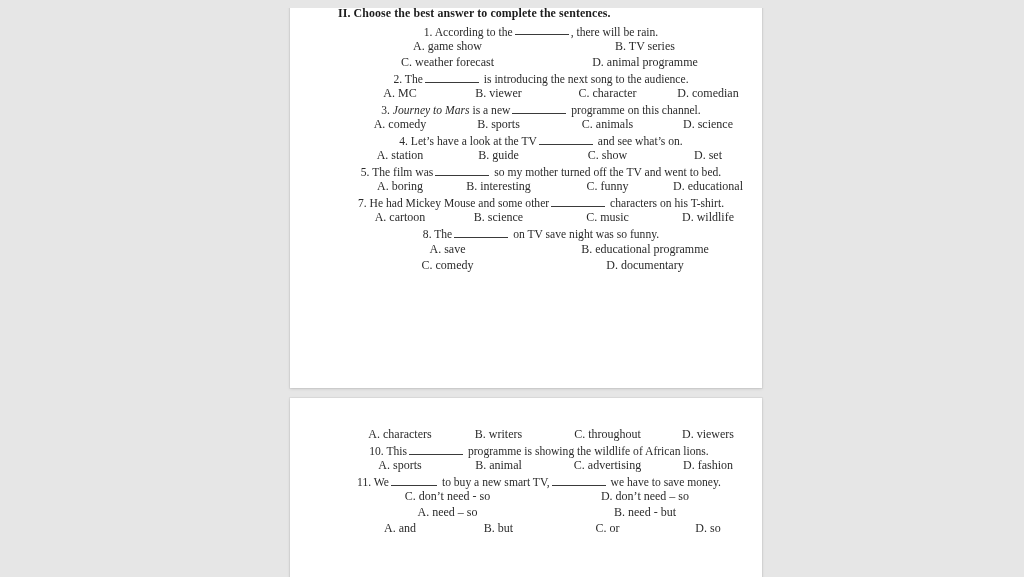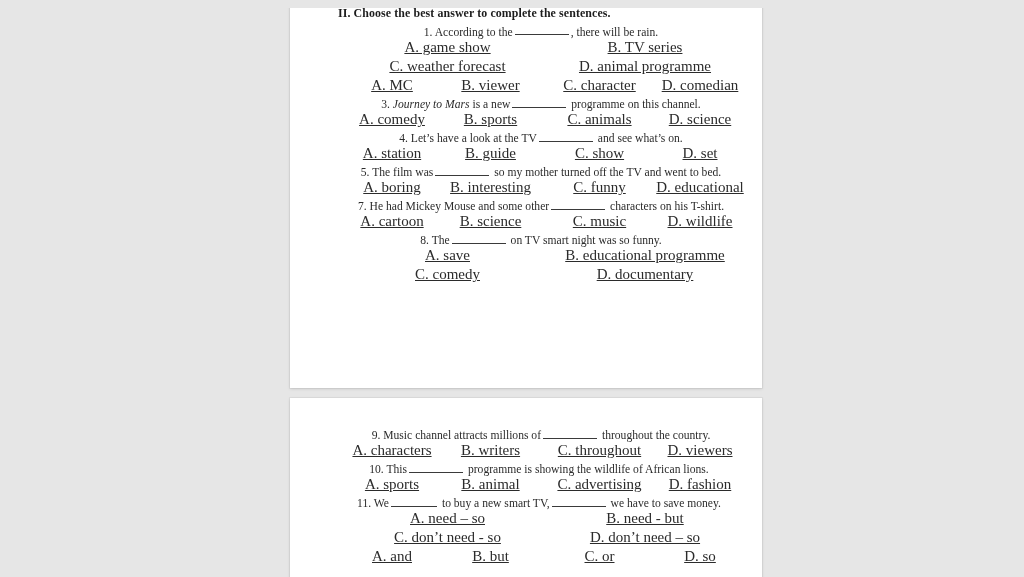--- a/index.html
+++ b/index.html
@@ -79,41 +79,40 @@
   .blank.b-md { width: 54px; }
   .blank.b-lg { width: 62px; }
   .options {
     display: flex;
     margin: 0 0 4px 0;
     padding: 0;
   }
   .options.cols-4 .opt {
     flex: 0 0 auto;
   }
-  .options.cols-4 .opt:nth-child(1) { width: 100px; margin-left: 30px; }
+  .options.cols-4 .opt:nth-child(1) { width: 100px; margin-left: 38px; }
   .options.cols-4 .opt:nth-child(2) { width: 97px; }
   .options.cols-4 .opt:nth-child(3) { width: 101px; margin-left: 10px; }
   .options.cols-4 .opt:nth-child(4) { width: 100px; }
   .options.cols-2 {
     display: block;
   }
   .options.cols-2 .opt-row {
     display: flex;
     margin-bottom: 4px;
   }
   .options.cols-2 .opt {
     flex: 0 0 auto;
   }
   .options.cols-2 .opt:nth-child(1) { width: 195px; margin-left: 38px; }
   .options.cols-2 .opt:nth-child(2) { width: 200px; }
   .opt {
-    font-size: 15px;
+    font-size: 12px;
     color: #2b2b2b;
     white-space: nowrap;
-    text-decoration: underline;
   }
 </style>
 </head>
 <body>
 
 <div class="doc-viewport">
 
   <div class="page page-1">
     <div class="page-body">
 
@@ -129,20 +128,23 @@
             <span class="opt">B. TV series</span>
           </div>
           <div class="opt-row">
             <span class="opt">C. weather forecast</span>
             <span class="opt">D. animal programme</span>
           </div>
         </div>
       </div>
 
       <div class="question">
+        <div class="q-text">
+          <span>2. The</span><span class="blank b-md"></span> <span>is introducing the next song to the audience.</span>
+        </div>
         <div class="options cols-4">
           <span class="opt">A. MC</span>
           <span class="opt">B. viewer</span>
           <span class="opt">C. character</span>
           <span class="opt">D. comedian</span>
         </div>
       </div>
 
       <div class="question">
         <div class="q-text">
@@ -188,44 +190,41 @@
         <div class="options cols-4">
           <span class="opt">A. cartoon</span>
           <span class="opt">B. science</span>
           <span class="opt">C. music</span>
           <span class="opt">D. wildlife</span>
         </div>
       </div>
 
       <div class="question">
         <div class="q-text">
-          <span>8. The</span><span class="blank b-md"></span> <span>on TV smart night was so funny.</span>
+          <span>8. The</span><span class="blank b-md"></span> <span>on TV save night was so funny.</span>
         </div>
         <div class="options cols-2">
           <div class="opt-row">
             <span class="opt">A. save</span>
             <span class="opt">B. educational programme</span>
           </div>
           <div class="opt-row">
             <span class="opt">C. comedy</span>
             <span class="opt">D. documentary</span>
           </div>
         </div>
       </div>
 
     </div>
   </div>
 
   <div class="page page-2">
     <div class="page-body">
 
       <div class="question">
-        <div class="q-text">
-          <span>9. Music channel attracts millions of</span><span class="blank b-md"></span> <span>throughout the country.</span>
-        </div>
         <div class="options cols-4">
           <span class="opt">A. characters</span>
           <span class="opt">B. writers</span>
           <span class="opt">C. throughout</span>
           <span class="opt">D. viewers</span>
         </div>
       </div>
 
       <div class="question">
         <div class="q-text wide-indent">
@@ -238,26 +237,26 @@
           <span class="opt">D. fashion</span>
         </div>
       </div>
 
       <div class="question">
         <div class="q-text wide-indent">
           <span>11. We</span><span class="blank b-sm"></span> <span>to buy a new smart TV,</span><span class="blank b-md"></span> <span>we have to save money.</span>
         </div>
         <div class="options cols-2">
           <div class="opt-row">
+            <span class="opt">C. don’t need - so</span>
+            <span class="opt">D. don’t need – so</span>
+          </div>
+          <div class="opt-row">
             <span class="opt">A. need – so</span>
             <span class="opt">B. need - but</span>
-          </div>
-          <div class="opt-row">
-            <span class="opt">C. don’t need - so</span>
-            <span class="opt">D. don’t need – so</span>
           </div>
         </div>
       </div>
 
       <div class="question">
         <div class="options cols-4">
           <span class="opt">A. and</span>
           <span class="opt">B. but</span>
           <span class="opt">C. or</span>
           <span class="opt">D. so</span>

